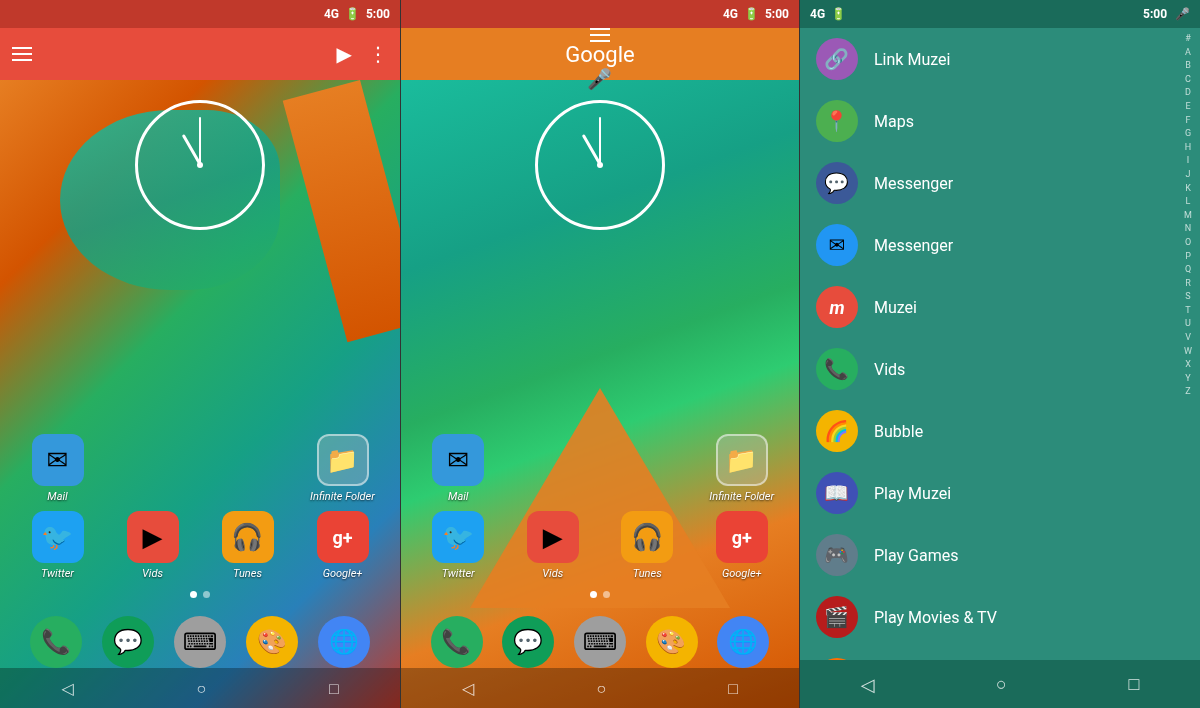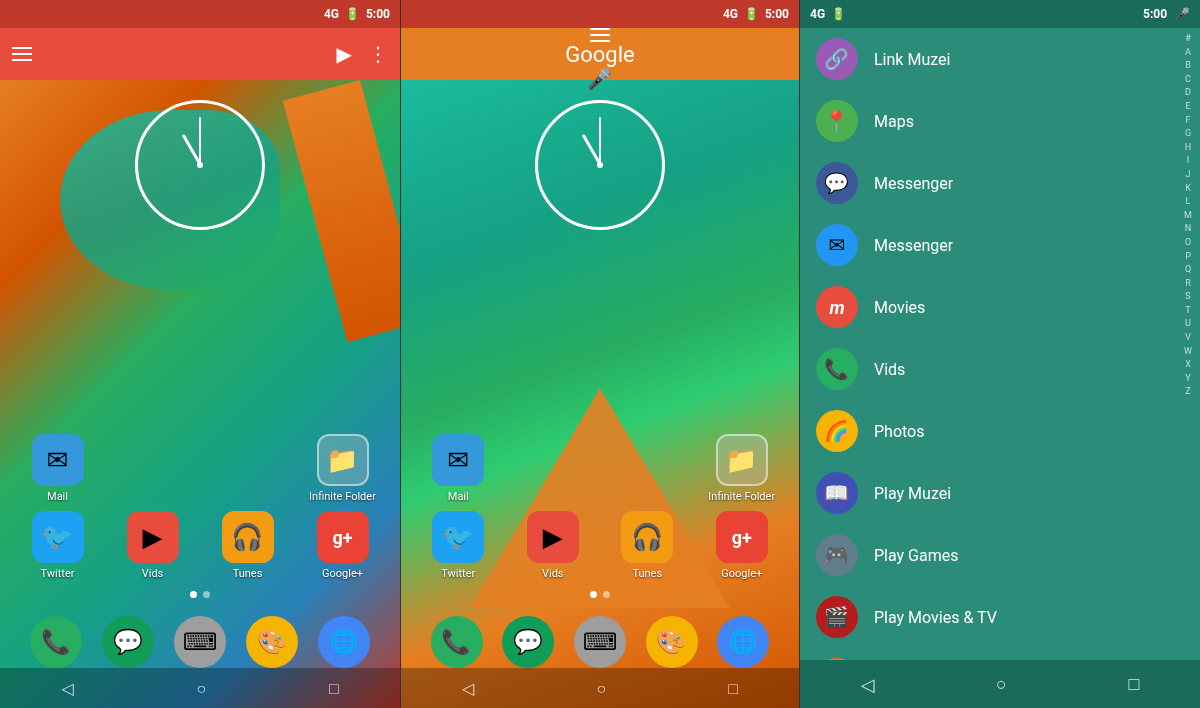--- a/index.html
+++ b/index.html
@@ -151,20 +151,21 @@
       align-items: center;
       justify-content: center;
       font-size: 26px;
       margin-bottom: 4px;
     }
     .app-icon-label {
       color: white;
       font-size: 11px;
       text-align: center;
       text-shadow: 0 1px 2px rgba(0,0,0,0.7);
+      font-style: italic;
     }
 
     
     .page-dots {
       position: absolute;
       bottom: 110px;
       left: 50%;
       transform: translateX(-50%);
       display: flex;
       gap: 6px;
@@ -554,31 +555,31 @@
         <span class="app-list-name">Messenger</span>
       </div>
 
       <div class="app-list-item">
         <div class="app-list-icon" style="background:#2196f3;">✉</div>
         <span class="app-list-name">Messenger</span>
       </div>
 
       <div class="app-list-item">
         <div class="app-list-icon" style="background:#e74c3c;font-style:italic;font-weight:bold;color:white;font-size:18px;">m</div>
-        <span class="app-list-name">Movies</span>
+        <span class="app-list-name">Muzei</span>
       </div>
 
       <div class="app-list-item">
         <div class="app-list-icon" style="background:#27ae60;">📞</div>
         <span class="app-list-name">Vids</span>
       </div>
 
       <div class="app-list-item">
         <div class="app-list-icon" style="background:#f4b400;">🌈</div>
-        <span class="app-list-name">Photos</span>
+        <span class="app-list-name">Bubble</span>
       </div>
 
       <div class="app-list-item">
         <div class="app-list-icon" style="background:#3f51b5;">📖</div>
         <span class="app-list-name">Play Muzei</span>
       </div>
 
       <div class="app-list-item">
         <div class="app-list-icon" style="background:#607d8b;">🎮</div>
         <span class="app-list-name">Play Games</span>

